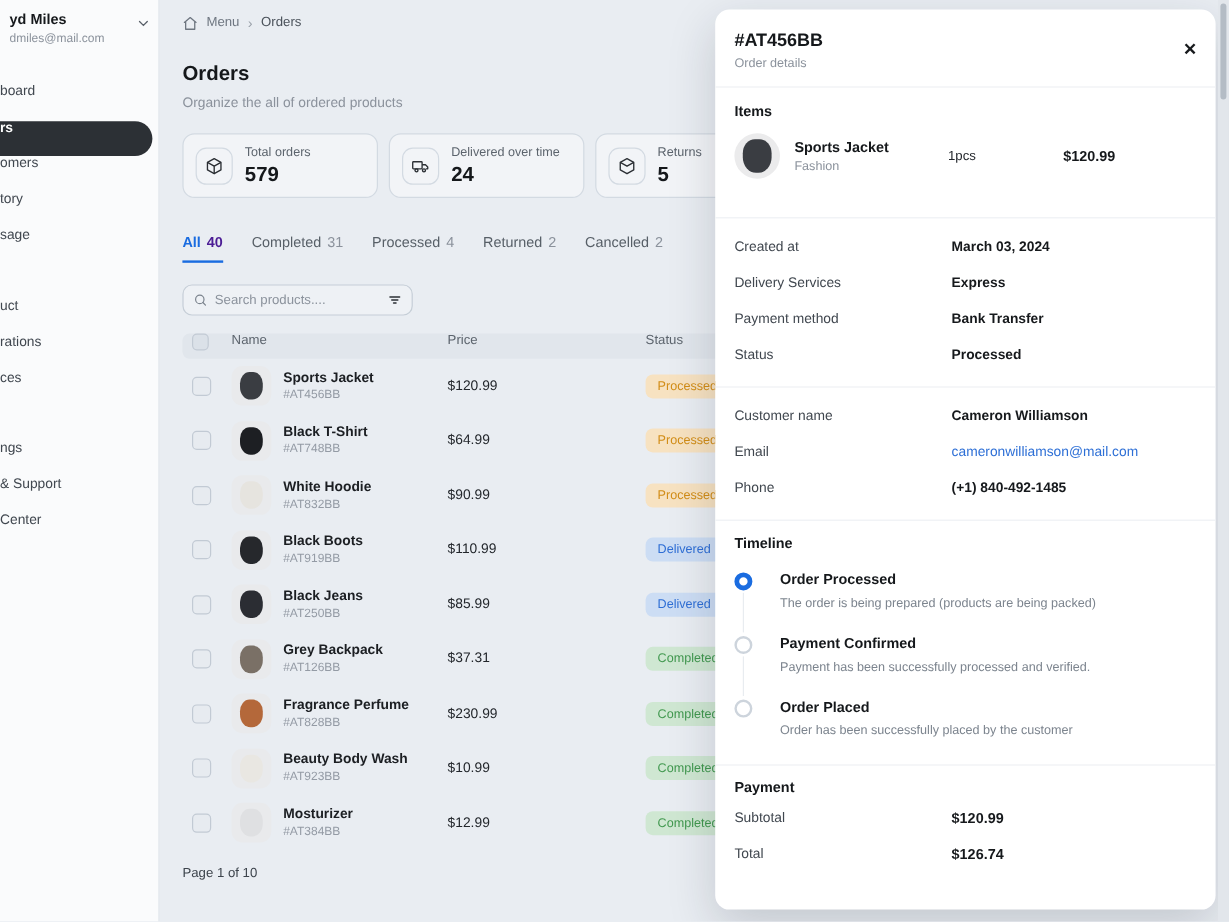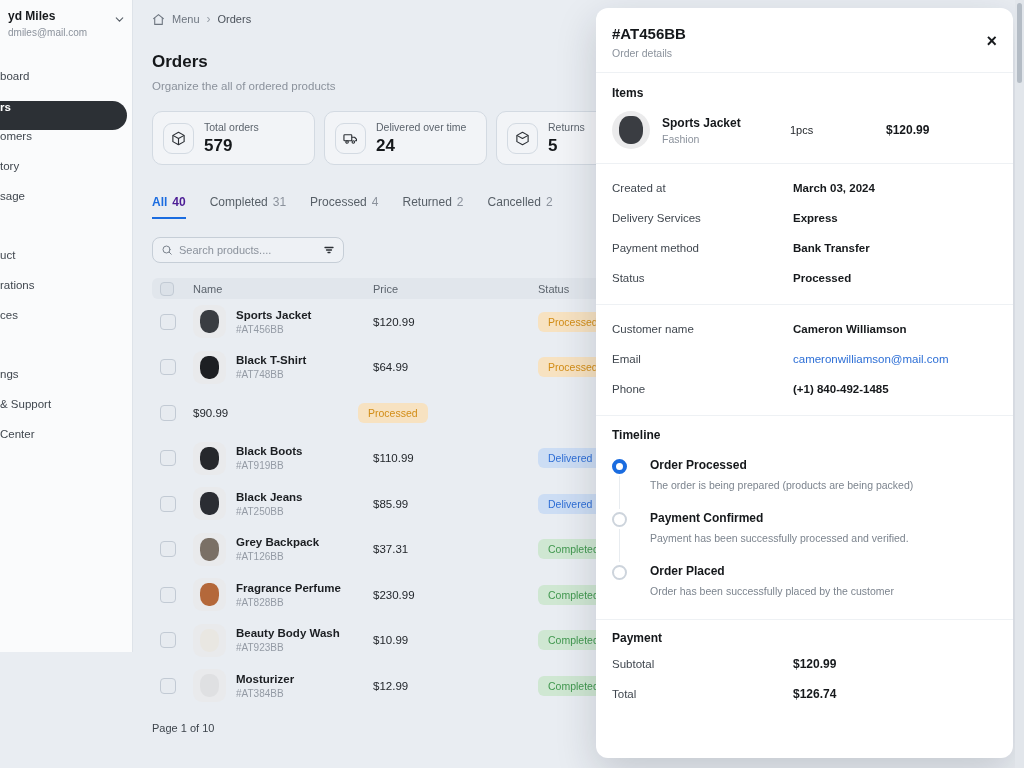--- a/index.html
+++ b/index.html
@@ -1,21 +1,21 @@
 <!DOCTYPE html>
 <html><head>
 <meta charset="utf-8">
 <style>
   *{margin:0;padding:0;box-sizing:border-box}
   html,body{width:1024px;height:768px}
   body{font-family:"Liberation Sans","DejaVu Sans",sans-serif;background:#e9edf2;overflow:hidden;position:relative;color:#15181b}
   svg{display:block}
 
   
-  .sidebar{position:absolute;left:0;top:0;width:133px;height:652px;background:#fafbfc;border-right:1px solid #dee3e9;z-index:2}
+  .sidebar{position:absolute;left:0;top:0;width:133px;height:768px;background:#fafbfc;border-right:1px solid #dee3e9;z-index:2}
   .user{position:relative;padding:9px 22px 0 8px}
   .user-name{font-size:12px;font-weight:700;color:#16191c}
   .user-email{font-size:10px;color:#8b929c;margin-top:4px}
   .user-chevron{position:absolute;right:6px;top:13px;width:13px;height:13px;color:#596069;cursor:pointer}
   .nav{margin-top:32px}
   .nav-item{height:30px;display:flex;align-items:flex-start;font-size:11.5px;color:#40474f;cursor:pointer;white-space:nowrap;overflow:hidden}
   .nav-item.active{background:#2c3035;color:#fff;border-radius:0 16px 16px 0;width:127px;height:29px;font-weight:600;margin:0.5px 0}
   .nav-gap{height:29px}
 
   
@@ -37,21 +37,21 @@
   .tab .cnt{color:#8b929c}
   .tab.active{color:#1a6ce0;font-weight:700;border-bottom-color:#1a6ce0}
   .tab.active .cnt{color:#4c1d95}
   .searchbox{margin-top:18px;width:192px;height:26px;border:1px solid #c6ced7;border-radius:8px;display:flex;align-items:center;gap:6px;padding:0 8px;background:rgba(255,255,255,.25)}
   .searchbox .sic{width:12px;height:12px;color:#7b838d;flex:none}
   .searchbox input{flex:1;min-width:0;border:0;background:none;outline:none;font-size:11px;font-family:inherit;color:#333}
   .searchbox input::placeholder{color:#8b929c}
   .filter-ic{width:12px;height:12px;color:#2b2f34;flex:none;cursor:pointer}
 
   .table{margin-top:15px;width:640px}
-  .thead{display:flex;align-items:center;height:21px;background:#e1e6ec;border-radius:6px;font-size:11px;color:#5c646d}
+  .thead{display:flex;align-items:flex-start;height:21px;background:#e1e6ec;border-radius:6px;font-size:11px;color:#5c646d}
   .cb-cell{width:41px;padding-left:8px;display:flex;align-items:center;flex:none}
   .checkbox{width:16px;height:16px;border:1px solid #c2cad4;border-radius:4px;background:#e7ebf0;cursor:pointer}
   .thead .checkbox{width:14px;height:14px;background:#dbe1e8}
   .name-cell{width:180px;flex:none}
   .price-cell{width:165px;flex:none;font-size:11.5px;color:#22262b}
   .thead .price-cell{font-size:11px;color:#5c646d}
   .status-cell{flex:1}
   .trow{display:flex;align-items:center;height:45.5px}
   .prod{display:flex;align-items:center}
   .thumb{width:33px;height:33px;border-radius:9px;background:#e9eaec;margin-right:10px;position:relative;overflow:hidden;flex:none}
@@ -63,21 +63,21 @@
   .badge.delivered{background:#ccddf4;color:#2e6ed5}
   .badge.completed{background:#cfe7d2;color:#41984f}
   .pagination{margin-top:13px;font-size:11px;color:#3d444c}
 
   
   .modal{position:absolute;left:596px;top:8px;width:417px;height:750px;background:#fff;border-radius:12px;box-shadow:0 14px 40px rgba(25,35,50,.18);z-index:10;overflow:hidden}
   .m-head{position:relative;padding:17px 16px 13px;border-bottom:1px solid #eef1f4}
   .m-title{font-size:15px;font-weight:700}
   .m-sub{font-size:10.5px;color:#8b929c;margin-top:5px}
   .m-close{position:absolute;right:16px;top:26px;font-size:18px;line-height:14px;color:#16191c;cursor:pointer;font-weight:600}
-  .m-items{padding:13px 16px 14px;border-bottom:1px solid #eef1f4}
+  .m-items{padding:13px 16px 32px;border-bottom:1px solid #eef1f4}
   .sec-title{font-size:12px;font-weight:700}
   .item-row{display:flex;align-items:center;margin-top:11px}
   .item-thumb{width:38px;height:38px;border-radius:50%;background:#ebebec;position:relative;overflow:hidden;flex:none;margin-right:12px}
   .item-info{width:128px}
   .item-name{font-size:12px;font-weight:700}
   .item-cat{font-size:10.5px;color:#8b929c;margin-top:3px}
   .item-qty{width:96px;font-size:11px;color:#22262b}
   .item-price{font-size:12px;font-weight:700}
   .kv-sec{padding:9px 16px 11px;border-bottom:1px solid #eef1f4}
   .kv{display:flex;align-items:center;height:30px}
@@ -290,20 +290,29 @@
           </span>
       </div>
       <div class="price-cell">$64.99</div>
       <div class="status-cell"><span class="badge processed">Processed</span></div>
     </div>
 
     <div class="trow">
       <div class="cb-cell">
           <span class="checkbox"></span>
         </div>
+      <div class="name-cell prod">
+        <span class="thumb">
+            <i style="background: rgb(230, 228, 223);"></i>
+          </span>
+        <span>
+            <div class="prod-name">White Hoodie</div>
+        <div class="prod-id">#AT832BB</div>
+          </span>
+      </div>
       <div class="price-cell">$90.99</div>
       <div class="status-cell"><span class="badge processed">Processed</span></div>
     </div>
 
     <div class="trow">
       <div class="cb-cell">
           <span class="checkbox"></span>
         </div>
       <div class="name-cell prod">
         <span class="thumb">

